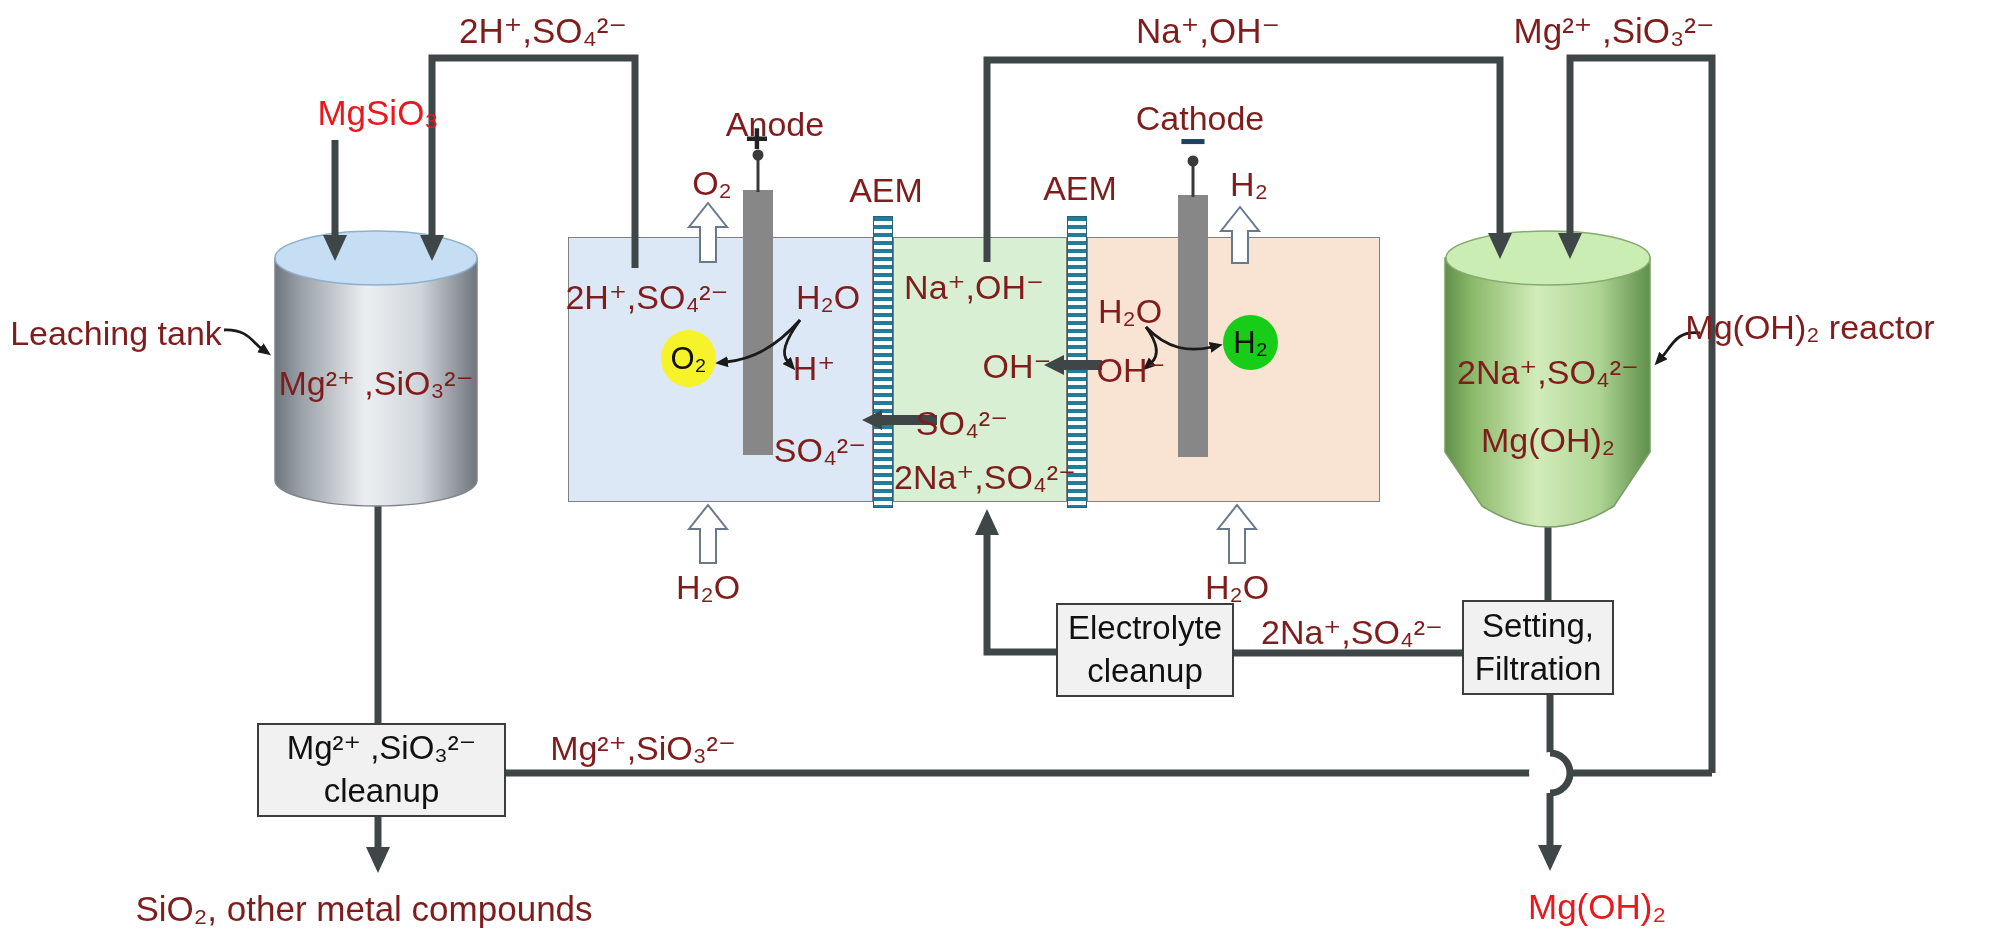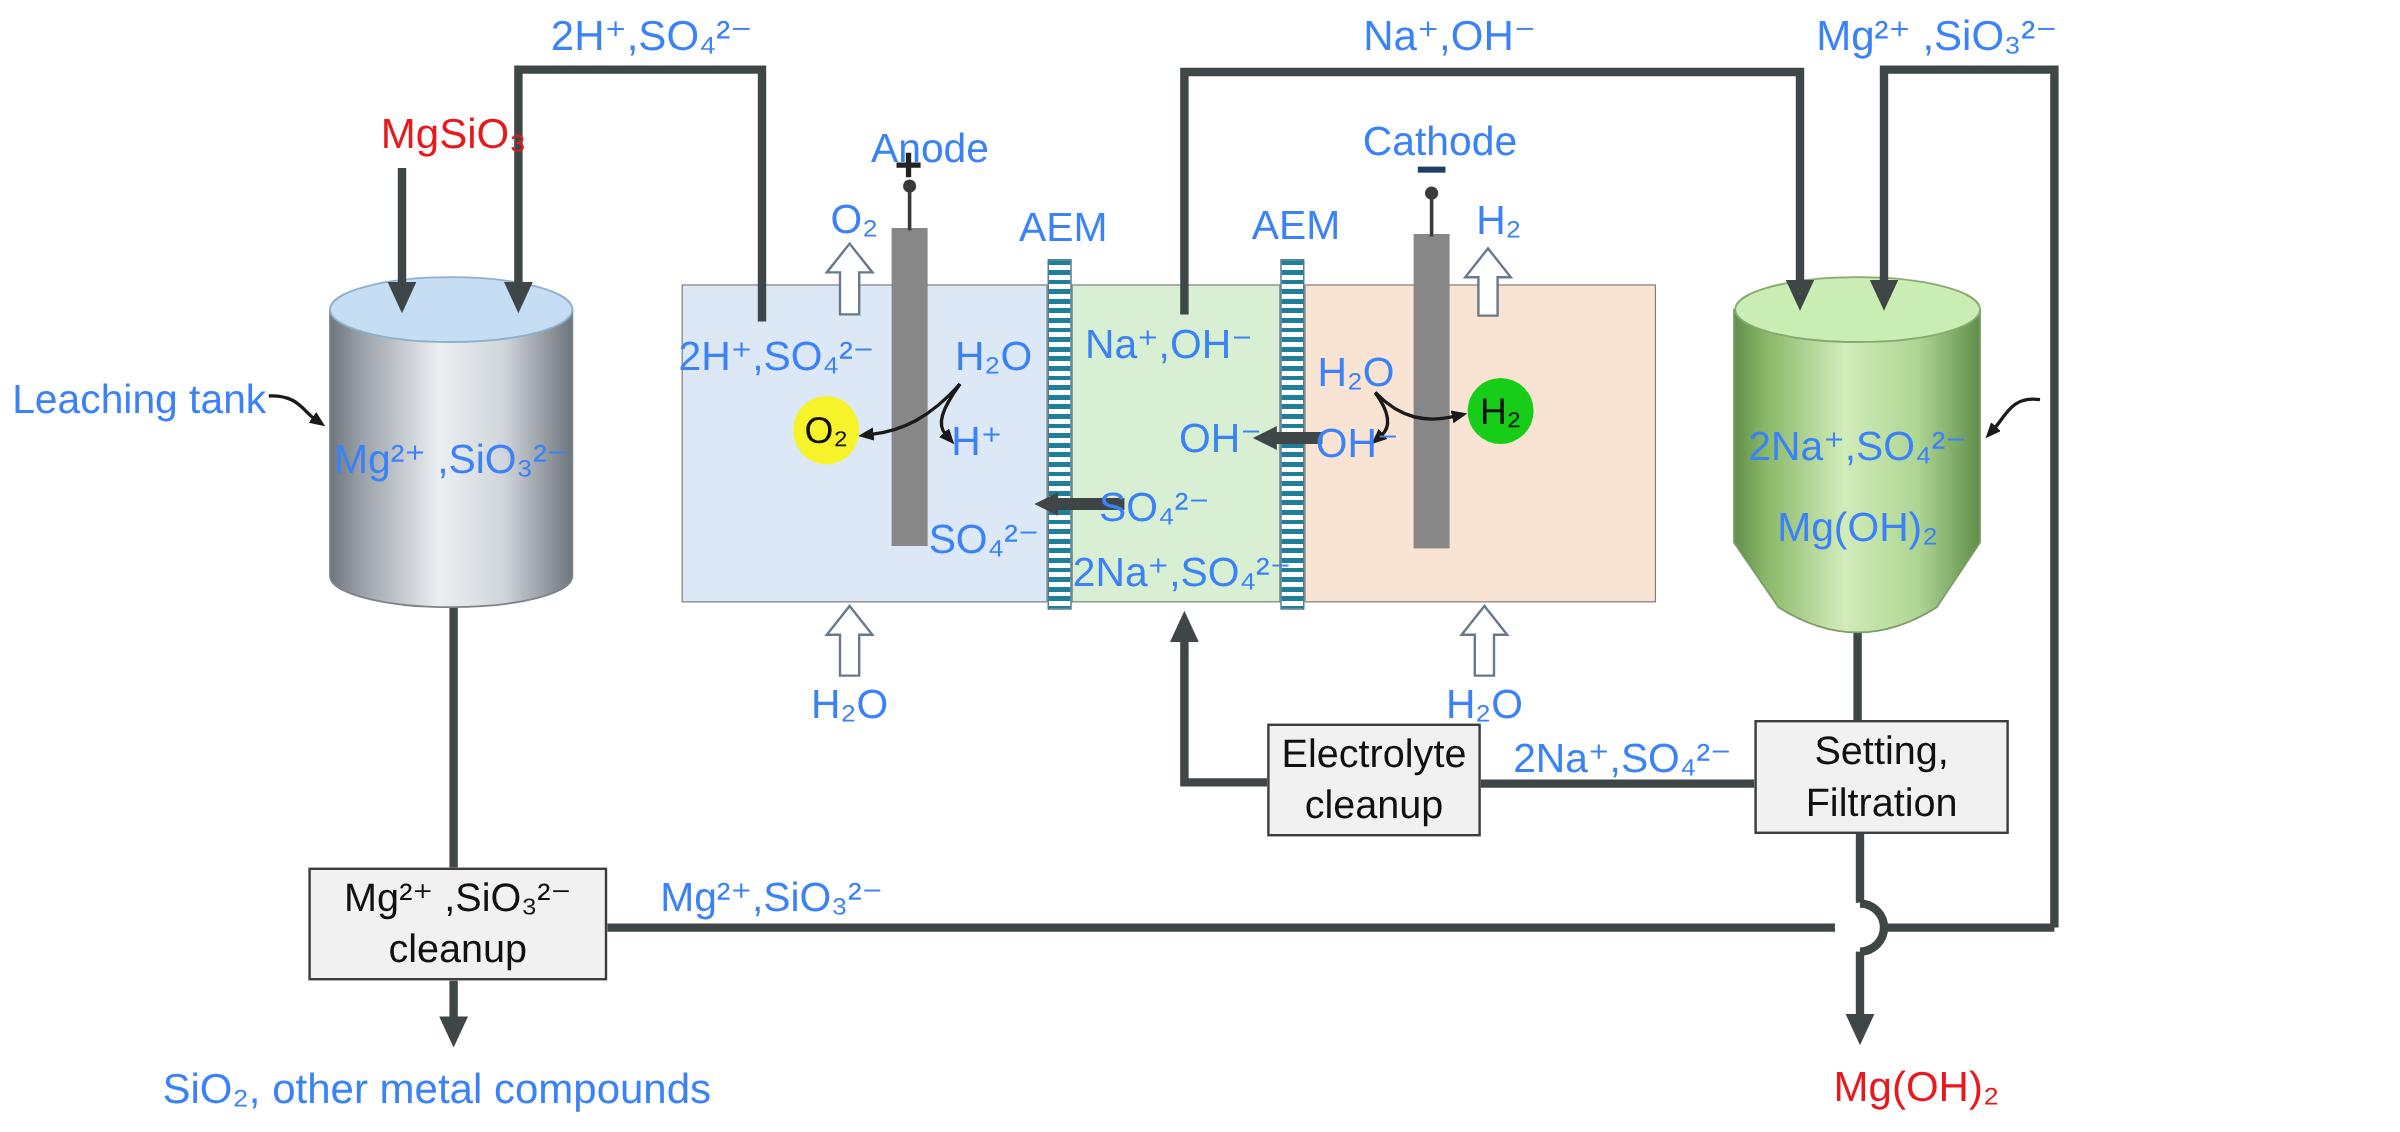--- a/index.html
+++ b/index.html
@@ -1,21 +1,21 @@
 <!DOCTYPE html>
 <html><head>
 <meta charset="utf-8">
 <style>
   html,body{margin:0;padding:0;background:#ffffff;}
   .canvas{
     position:relative;width:2000px;height:943px;background:#ffffff;overflow:hidden;
     font-family:"Liberation Sans","DejaVu Sans",sans-serif;color:#111;
   }
   .lbl{position:absolute;transform:translate(-50%,-50%);white-space:nowrap;
-       font-size:34px;line-height:1;color:#3b82f6;}
+       font-size:34px;line-height:1;color:#7f1d1d;}
   .lbl.big{font-size:35px;}
   .lbl.red{color:#e8191c;margin-left:32px;}
   .chamber{position:absolute;box-sizing:border-box;border:1.5px solid #808080;}
   .membrane{position:absolute;box-sizing:border-box;border:1.5px solid #2d5f74;
     background:repeating-linear-gradient(180deg,#1d7f9c 0 4px,#ffffff 4px 8px);}
   .electrode{position:absolute;background:#878787;}
   .pbox{position:absolute;box-sizing:border-box;background:#f1f1f1;border:2.5px solid #3d3d3d;
     display:flex;flex-direction:column;align-items:center;justify-content:center;
     font-size:33px;line-height:1.3;text-align:left;}
   .bubble{position:absolute;border-radius:50%;display:flex;align-items:center;justify-content:center;
@@ -147,31 +147,32 @@
   <div class="lbl" style="left:1017px;top:366px;">OH⁻</div>
   <div class="lbl" style="left:962px;top:423px;">SO₄²⁻</div>
   <div class="lbl" style="left:985px;top:477px;">2Na⁺,SO₄²⁻</div>
 
   <div class="lbl" style="left:1130px;top:311px;">H₂O</div>
   <div class="lbl" style="left:1131px;top:370px;">OH⁻</div>
   <div class="lbl" style="left:1237px;top:587px;">H₂O</div>
 
   <div class="lbl" style="left:1548px;top:372px;">2Na⁺,SO₄²⁻</div>
   <div class="lbl" style="left:1548px;top:440px;">Mg(OH)₂</div>
+  <div class="lbl" style="left:1810px;top:327px;">Mg(OH)₂ reactor</div>
 
   <div class="lbl" style="left:1352px;top:632px;">2Na⁺,SO₄²⁻</div>
   <div class="lbl" style="left:643px;top:748px;">Mg²⁺,SiO₃²⁻</div>
   <div class="lbl big red" style="left:1565px;top:906px;">Mg(OH)₂</div>
   <div class="lbl big" style="left:364px;top:908px;">SiO₂, other metal compounds</div>
 
   <div class="pbox" style="left:1056px;top:603px;width:178px;height:94px;">
     <span>Electrolyte</span>
     <span>cleanup</span>
   </div>
-  <div class="pbox" style="left:1462px;top:600px;width:212px;height:95px;">
+  <div class="pbox" style="left:1462px;top:600px;width:152px;height:95px;">
     <span>Setting,</span>
     <span>Filtration</span>
   </div>
   <div class="pbox" style="left:257px;top:723px;width:249px;height:94px;">
     <span>Mg²⁺ ,SiO₃²⁻</span>
     <span>cleanup</span>
   </div>
 
 </div>
 

